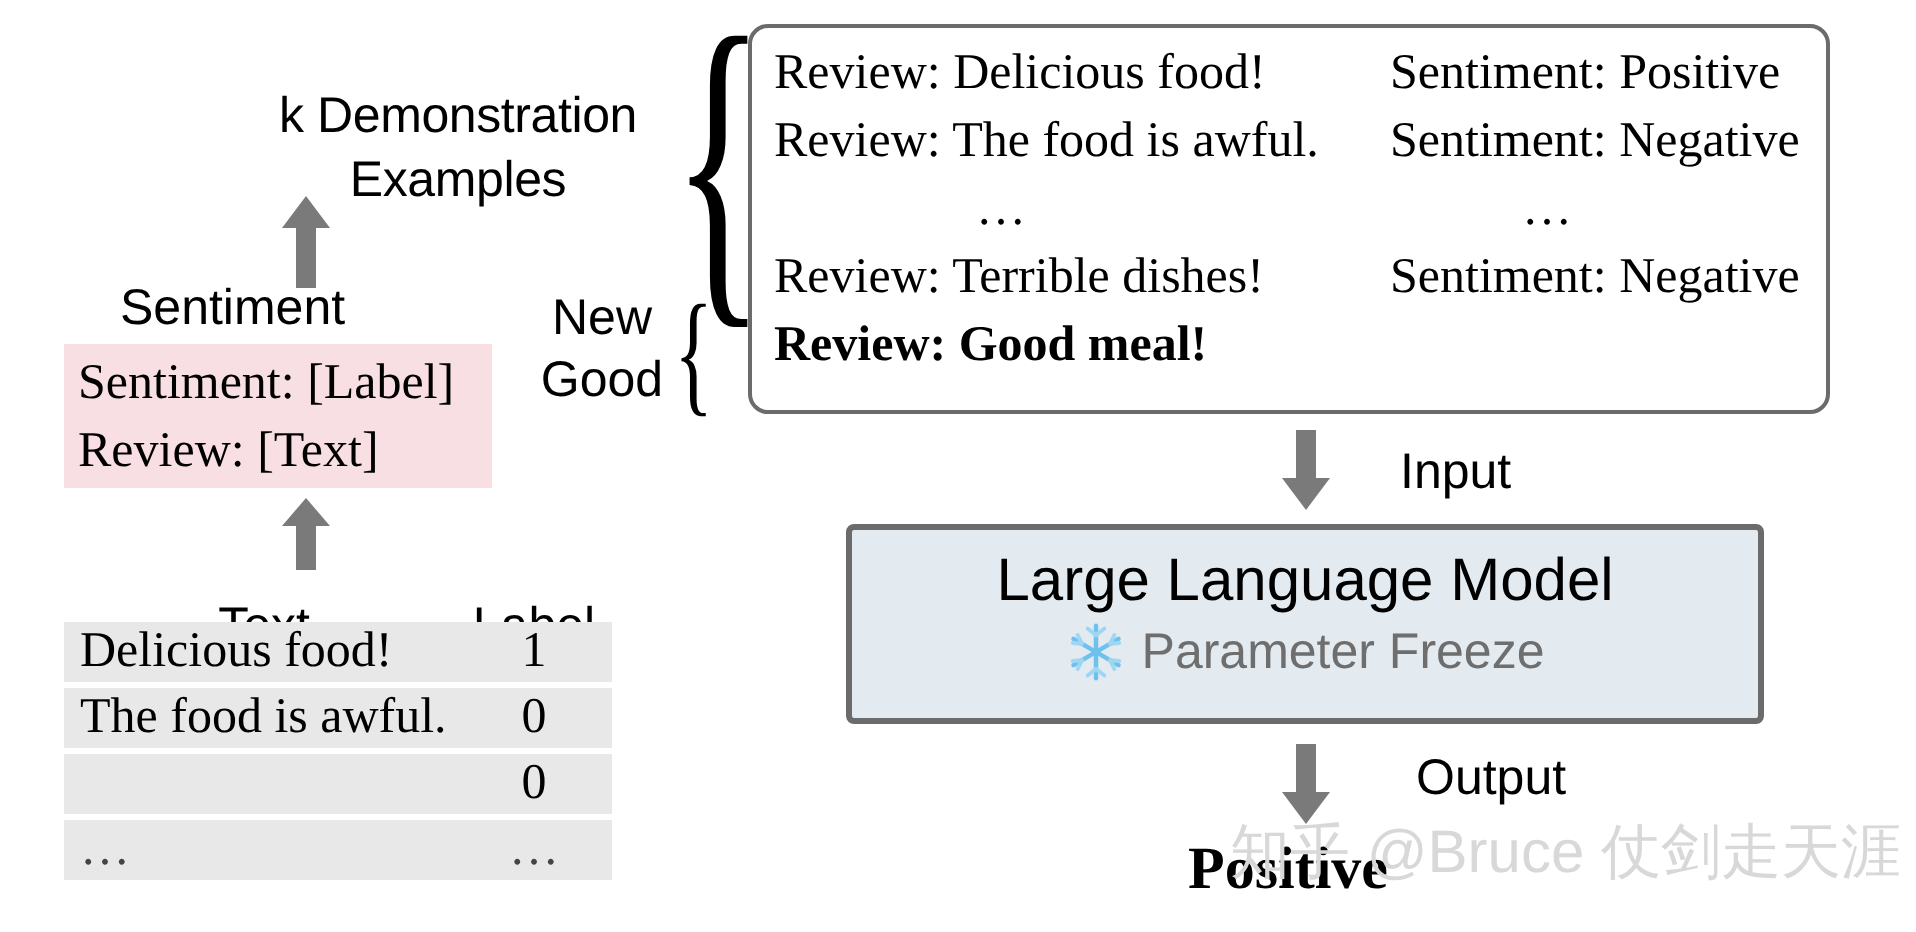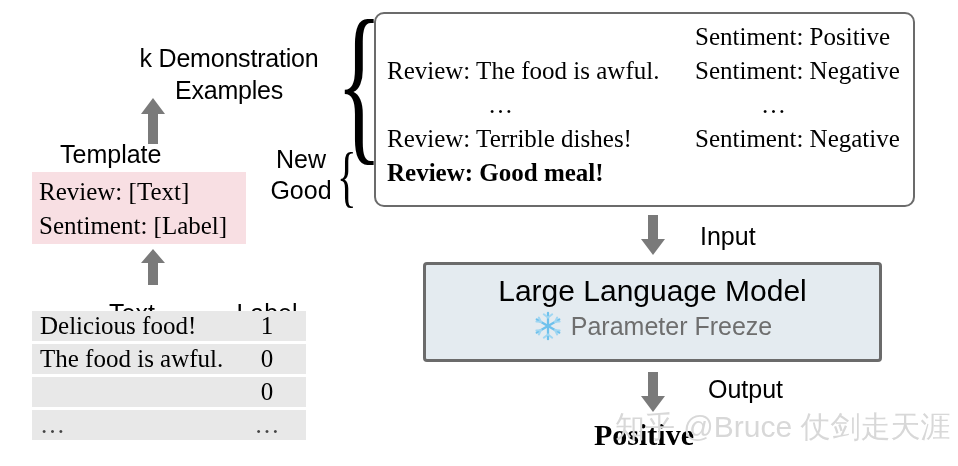--- a/index.html
+++ b/index.html
@@ -262,37 +262,37 @@
     color: #d8d8d8;
     white-space: nowrap;
     pointer-events: none;
   }
 </style>
 </head>
 <body>
 
 <div class="abs sans" id="demo-label">k Demonstration Examples</div>
 
-<div class="abs sans" id="template-label">Template</div>
+<div class="abs sans" id="template-label">Sentiment</div>
 
 <div class="abs" id="arrow-template">
   <svg class="arrow-up" width="26" height="48" viewBox="0 0 26 48" aria-hidden="true">
     <polygon points="13,1 25,17 18,17 18,47 8,47 8,17 1,17" fill="#7a7a7a"></polygon>
   </svg>
 </div>
 
 <div class="abs" id="arrow-table">
   <svg class="arrow-up" width="26" height="38" viewBox="0 0 26 38" aria-hidden="true">
     <polygon points="13,1 25,15 18,15 18,37 8,37 8,15 1,15" fill="#7a7a7a"></polygon>
   </svg>
 </div>
 
 <div class="abs" id="template-box">
+  <div class="tline">Sentiment: [Label]</div>
   <div class="tline">Review: [Text]</div>
-  <div class="tline">Sentiment: [Label]</div>
 </div>
 
 <div class="abs sans" id="table-head">
   <div class="th" id="th-text">Text</div>
   <div class="th" id="th-label">Label</div>
 </div>
 
 <div class="abs" id="data-table">
   <div class="row">
     <span class="cell-text">Delicious food!</span>
@@ -314,20 +314,21 @@
 <div class="abs sans" id="new-query-label">
   <div>New</div>
   <div>Good</div>
 </div>
 
 <div class="abs brace" id="brace-demo">{</div>
 <div class="abs brace" id="brace-query">{</div>
 
 <div class="abs" id="prompt-box">
   <div class="prow">
+    <span class="c-review">Review: Delicious food!</span>
     <span class="c-sent">Sentiment: Positive</span>
   </div>
   <div class="prow">
     <span class="c-review">Review: The food is awful.</span>
     <span class="c-sent">Sentiment: Negative</span>
   </div>
   <div class="prow dots">
     <span class="c-review">…</span>
     <span class="c-sent">…</span>
   </div>

